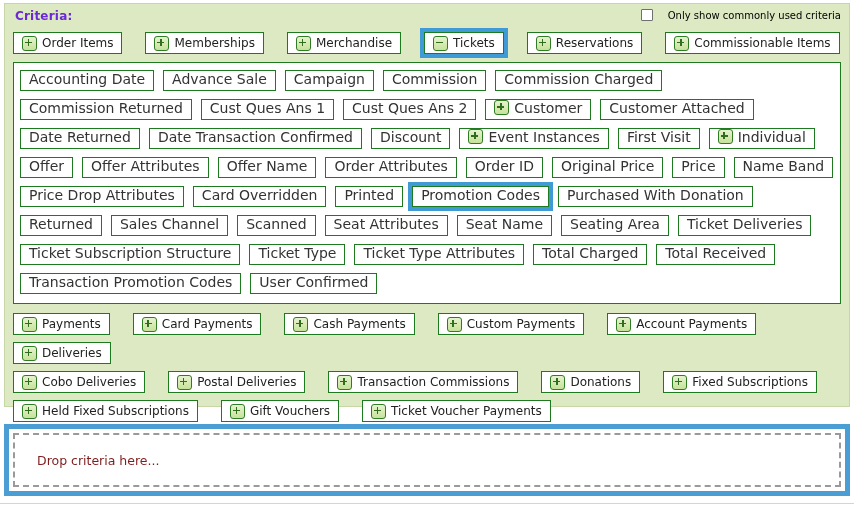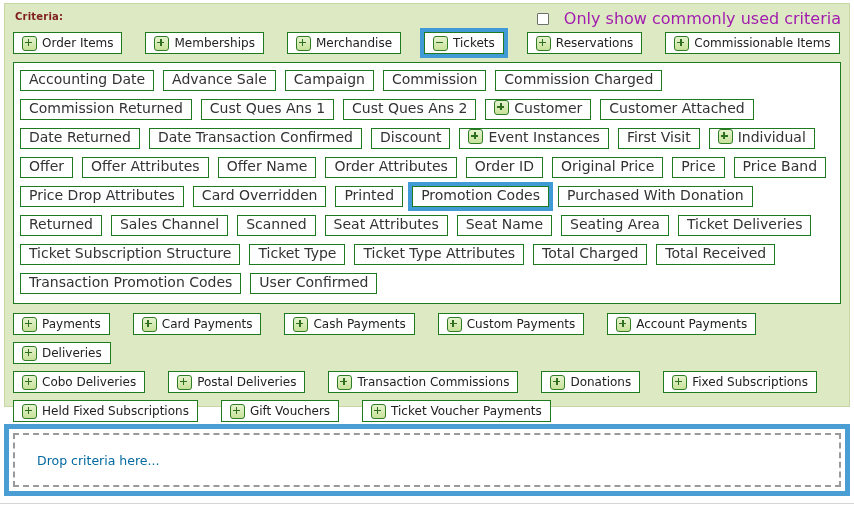--- a/index.html
+++ b/index.html
@@ -13,30 +13,30 @@
 
   
   .criteria-panel{
     position:absolute;left:4px;top:3px;width:846px;height:404px;
     background:#dde9c2;border:1px solid #c6d6a4;box-sizing:border-box;
   }
   .panel-head{
     position:relative;height:26px;padding:5px 8px 0 10px;box-sizing:border-box;
   }
   .criteria-title{
-    font-weight:bold;font-size:10px;color:#7f1d1d;letter-spacing:.2px;
+    font-weight:bold;font-size:12px;color:#6d28d9;letter-spacing:.2px;
   }
   .commonly-wrap{
     position:absolute;right:8px;top:5px;display:flex;align-items:center;gap:5px;
   }
   .chk{
     width:12px;height:12px;border:1px solid #6f6f6f;background:#fff;
     box-sizing:border-box;border-radius:1px;display:inline-block;
   }
-  .commonly-label{font-size:16px;color:#a21caf;margin-left:10px;}
+  .commonly-label{font-size:10px;color:#000000;margin-left:10px;}
 
   
   .group-row{display:flex;flex-wrap:wrap;gap:7px 23px;padding:0 8px;margin-top:2px;}
   .group-btn{
     display:inline-flex;align-items:center;gap:5px;
     background:#ffffff;border:1px solid #1e7a1e;
     height:22px;padding:0 8px;box-sizing:border-box;
     font-size:12px;color:#222;white-space:nowrap;cursor:pointer;
   }
   .group-btn.sel{
@@ -75,21 +75,21 @@
   
   .dropzone-outer{
     position:absolute;left:4px;top:424px;width:846px;height:72px;
     border:5px solid #4a9ed4;background:#ffffff;box-sizing:border-box;
     padding:4px;
   }
   .dropzone-inner{
     width:100%;height:100%;border:2px dashed #9a9a9a;box-sizing:border-box;
     display:flex;align-items:center;padding-left:22px;
   }
-  .drop-text{color:#0369a1;font-size:12.5px;}
+  .drop-text{color:#7f1d1d;font-size:12.5px;}
   .bottom-rule{position:absolute;left:0;top:503px;width:854px;height:1px;background:#d4d4d4;}
 </style>
 </head>
 <body>
 
 <div class="page">
 
   <div class="criteria-panel">
 
     <div class="panel-head">
@@ -195,21 +195,21 @@
           <div class="chip">
             <span>Order ID</span>
           </div>
           <div class="chip">
             <span>Original Price</span>
           </div>
           <div class="chip">
             <span>Price</span>
           </div>
           <div class="chip">
-            <span>Price Band</span>
+            <span>Name Band</span>
           </div>
           <div class="chip">
             <span>Price Drop Attributes</span>
           </div>
           <div class="chip">
             <span>Card Overridden</span>
           </div>
           <div class="chip">
             <span>Printed</span>
           </div>

